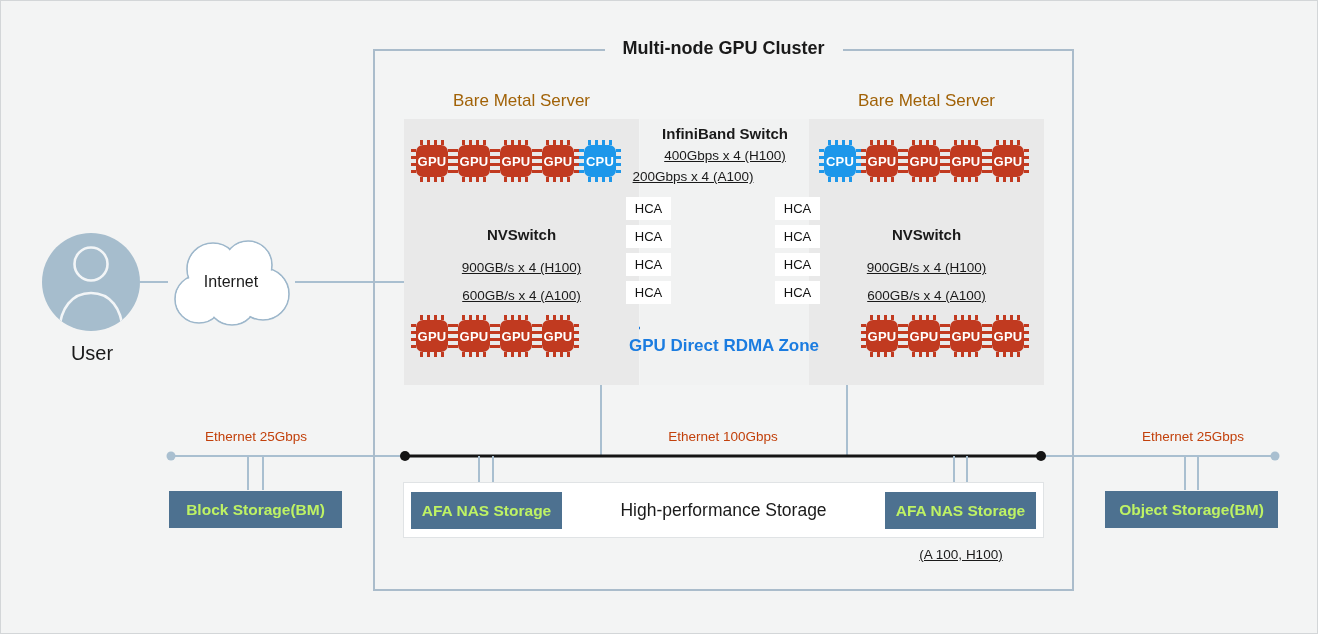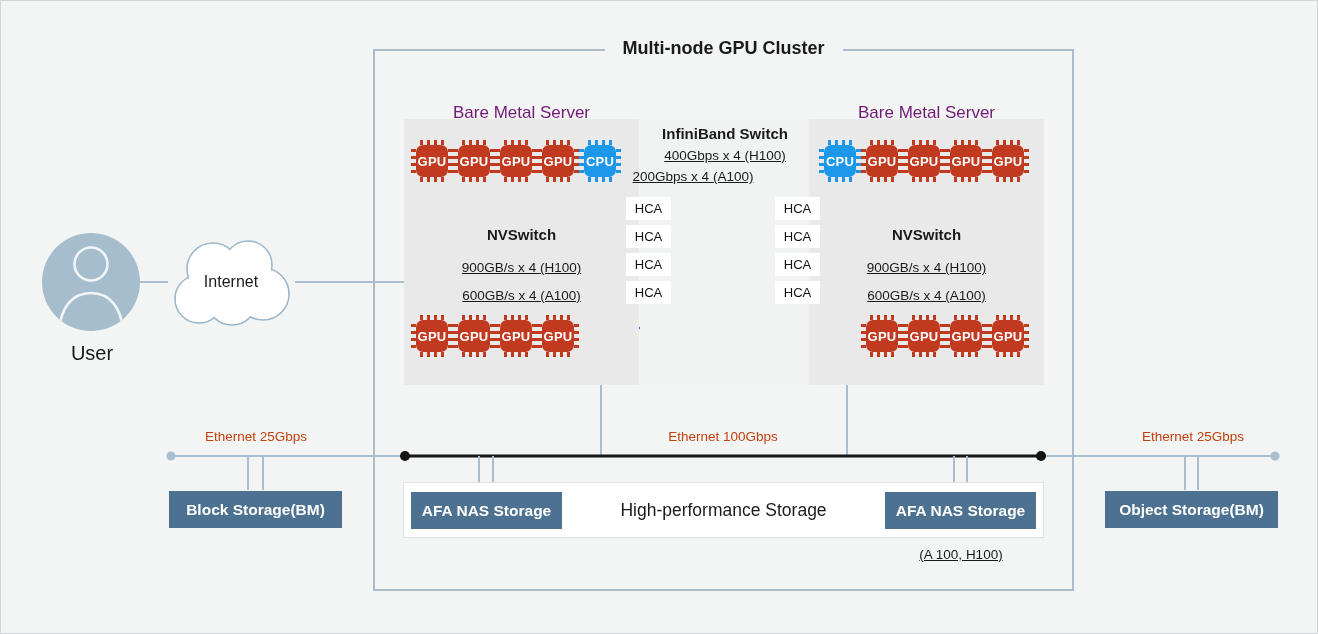--- a/index.html
+++ b/index.html
@@ -9,21 +9,21 @@
   .overlay{position:absolute;left:0;top:0;pointer-events:none;}
 
   
   .cluster{position:absolute;left:372px;top:48px;width:701px;height:542px;border:2px solid #aabccb;box-sizing:border-box;}
   .cluster-title{position:absolute;left:50%;top:-13px;transform:translateX(-50%);background:#f3f4f4;
                  padding:0 18px;font-size:18px;font-weight:700;white-space:nowrap;}
 
   
   .server-box{position:absolute;top:118px;width:235px;height:266px;background:#e9e9e9;}
   .strip{position:absolute;left:639px;top:118px;width:169px;height:266px;background:#f1f2f2;}
-  .server-label{position:absolute;top:90px;width:235px;text-align:center;font-size:17px;color:#701a75;margin-top:12px;}
+  .server-label{position:absolute;top:90px;width:235px;text-align:center;font-size:17px;color:#a16207;}
 
   
   .chip-row{position:absolute;display:flex;}
   .chip{position:relative;width:42px;height:42px;--c:#c13a20;}
   .chip.cpu{--c:#1d97ea;}
   .chip::before{content:"";position:absolute;left:9px;right:9px;top:0;bottom:0;
     background:
       repeating-linear-gradient(90deg,var(--c) 0 3px,transparent 3px 7px) top/100% 5px no-repeat,
       repeating-linear-gradient(90deg,var(--c) 0 3px,transparent 3px 7px) bottom/100% 5px no-repeat;}
   .chip::after{content:"";position:absolute;top:9px;bottom:9px;left:0;right:0;
@@ -44,21 +44,21 @@
        display:flex;align-items:center;justify-content:center;}
 
   .rdma-label{position:absolute;left:625px;top:335px;width:196px;text-align:center;
               font-size:17px;font-weight:700;color:#1b7ce0;}
 
   
   .hp-box{position:absolute;left:402px;top:481px;width:641px;height:56px;background:#fff;
           border:1px solid #e0e3e5;box-sizing:border-box;}
   .hp-title{position:absolute;left:402px;top:481px;width:641px;height:56px;line-height:56px;
             text-align:center;font-size:17.5px;font-weight:500;color:#1a1a1a;}
-  .store{position:absolute;background:#4d7190;color:#ffffff;font-weight:600;font-size:15.5px;
+  .store{position:absolute;background:#4d7190;color:#bef264;font-weight:600;font-size:15.5px;
          display:flex;align-items:center;justify-content:center;}
 
   .eth-label{position:absolute;font-size:13.5px;color:#c2410c;text-align:center;white-space:nowrap;}
 </style>
 </head>
 <body>
 
 <div class="stage">
 
   <svg class="overlay" width="1318" height="634" viewBox="0 0 1318 634">
@@ -236,20 +236,21 @@
 
   <div class="hca" style="left:625px;top:196px">HCA</div>
   <div class="hca" style="left:625px;top:224px">HCA</div>
   <div class="hca" style="left:625px;top:252px">HCA</div>
   <div class="hca" style="left:625px;top:280px">HCA</div>
   <div class="hca" style="left:774px;top:196px">HCA</div>
   <div class="hca" style="left:774px;top:224px">HCA</div>
   <div class="hca" style="left:774px;top:252px">HCA</div>
   <div class="hca" style="left:774px;top:280px">HCA</div>
 
+  <div class="rdma-label">GPU Direct RDMA Zone</div>
 
   <div class="eth-label" style="left:180px;top:428px;width:150px">Ethernet 25Gbps</div>
   <div class="eth-label" style="left:642px;top:428px;width:160px">Ethernet 100Gbps</div>
   <div class="eth-label" style="left:1117px;top:428px;width:150px">Ethernet 25Gbps</div>
 
   <div class="hp-box"></div>
   <div class="hp-title">High-performance Storage</div>
 
   <div class="store" style="left:168px;top:490px;width:173px;height:37px">Block Storage(BM)</div>
   <div class="store" style="left:410px;top:491px;width:151px;height:37px">AFA NAS Storage</div>

